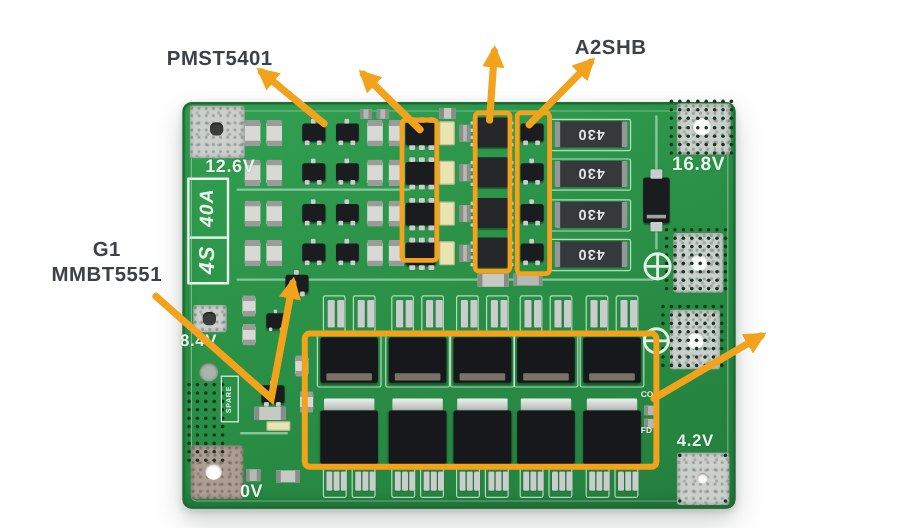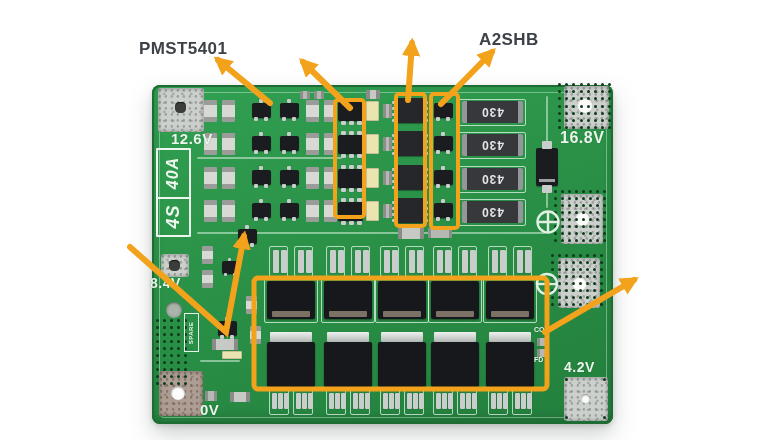--- a/index.html
+++ b/index.html
@@ -721,13 +721,17 @@
       <path d="M350,108 L303,62" marker-end="url(#ah)"></path>
       <path d="M408,100 L412,43" marker-end="url(#ah)"></path>
       <path d="M441,104 L492,52" marker-end="url(#ah)"></path>
       <path d="M545,332 L634,280" marker-end="url(#ah)"></path>
       <path d="M130,247 L226,332 L244,236" marker-end="url(#ah)"></path>
     </g>
   </svg>
 
   <div class="anno" style="left:139px;top:39px;">PMST5401</div>
   <div class="anno" style="left:479px;top:30px;">A2SHB</div>
+  <div class="anno center" style="left:38px;top:197px;width:102px;">
+    <div>G1</div>
+    <div>MMBT5551</div>
+  </div>
 </div>
 
 </body></html>

